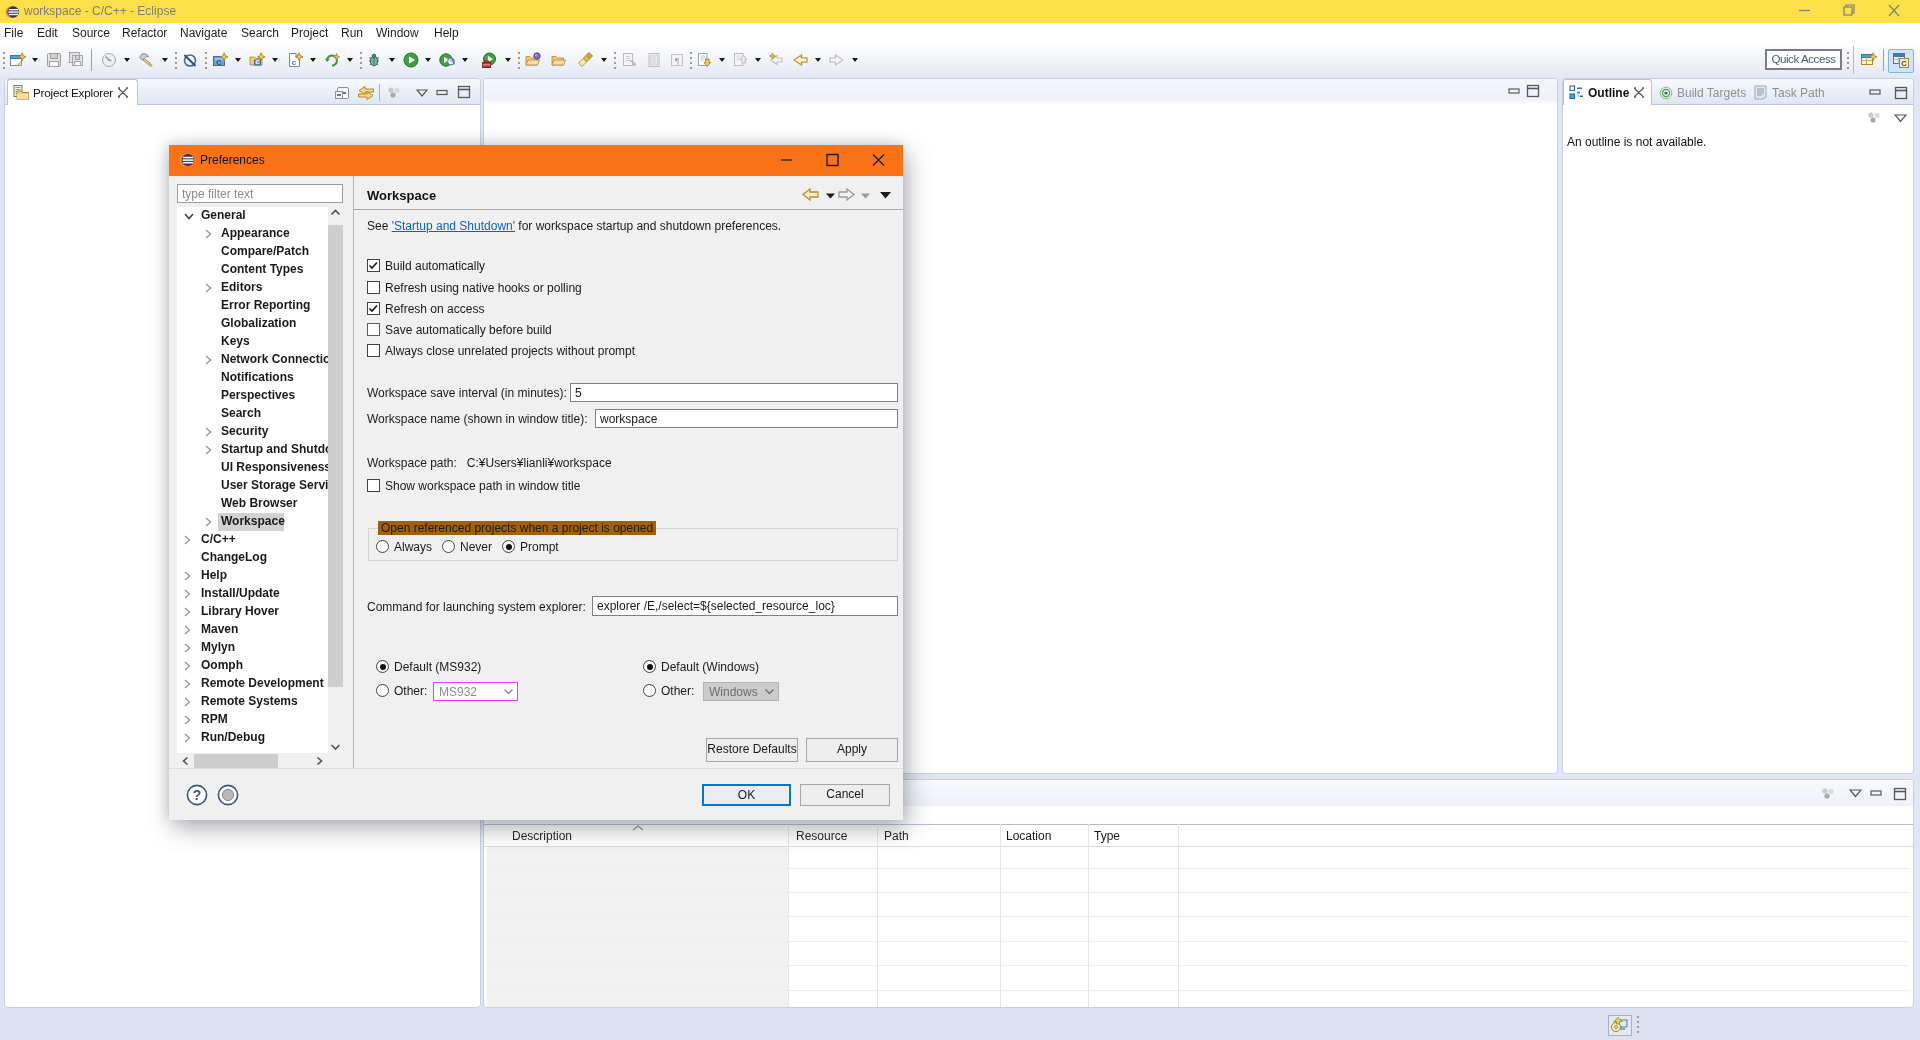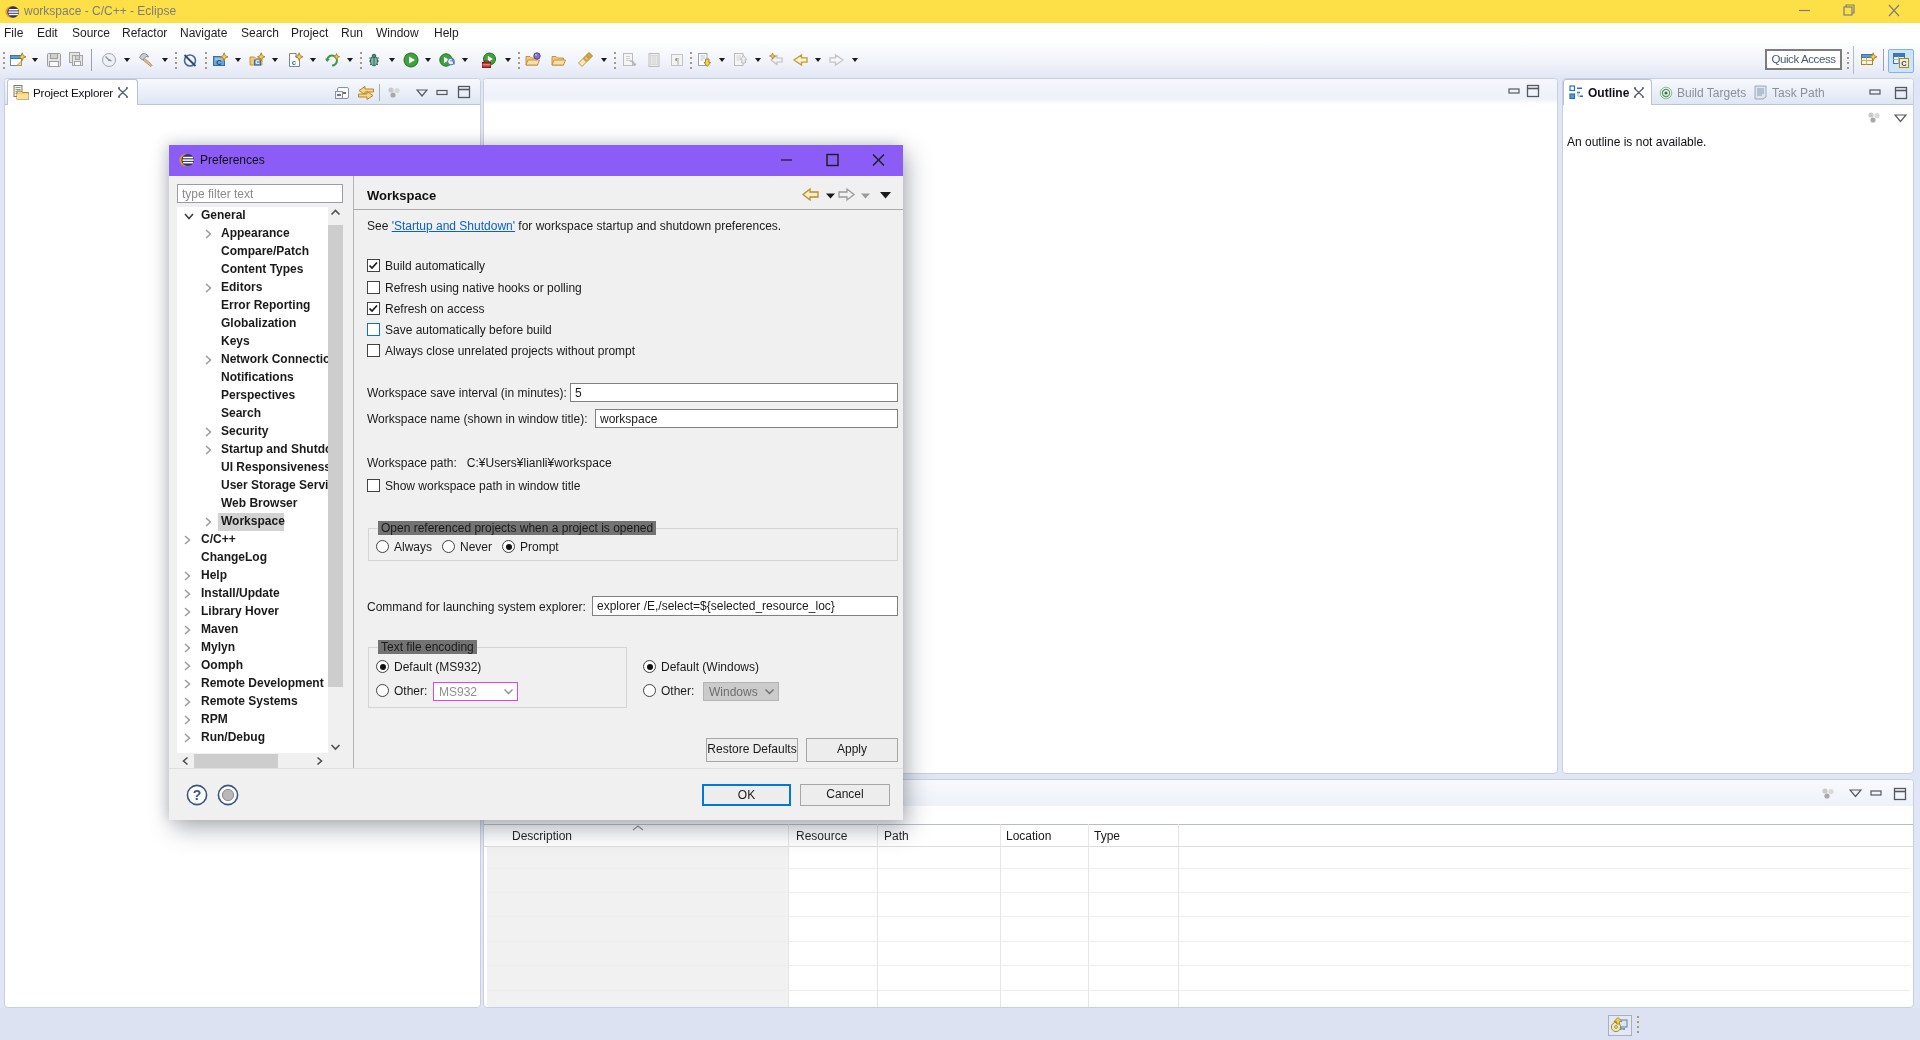--- a/index.html
+++ b/index.html
@@ -20,29 +20,29 @@
 
 
 .panel { position:absolute; background:#ffffff; border:1px solid #c9cfdf; border-radius:4px; }
 .tabbar { position:absolute; left:0; top:0; right:0; height:26px; background:linear-gradient(#f7f9fd,#dfe6f3); border-bottom:1px solid #bcc5d8; border-radius:3px 3px 0 0; }
 .tab-active { position:absolute; background:#ffffff; border:1px solid #bac3d4; border-bottom:none; border-radius:3px 3px 0 0; top:0; height:26px; }
 .tab-label { font-size:12px; color:#10101a; }
 .tab-inactive { color:#8a8f99; }
 
 
 #dialog { left:169px; top:145px; width:734px; height:675px; background:#f0f0f0; box-shadow:5px 9px 22px rgba(85,90,105,0.45), -3px -2px 12px rgba(85,90,105,0.22); }
-#dlg-titlebar { left:0; top:0; width:734px; height:31px; background:#8b5cf6; }
+#dlg-titlebar { left:0; top:0; width:734px; height:31px; background:#f97316; }
 #dlg-title { left:31px; top:8px; color:#111111; font-size:12px; }
 .dlg-sep-v { position:absolute; background:#b4b4b4; }
 
 .tnode { position:absolute; white-space:nowrap; font-size:12px; color:#1a1a1a;font-weight:bold; }
 #filterbox { left:8px; top:39px; width:166px; height:19px; background:#fff; border:1px solid #999da6; }
 .fld { position:absolute; background:#fff; border:1px solid #808080; font-size:12px; padding:2px 4px 0 4px; color:#1a1a1a; }
 .grp { position:absolute; border:1px solid #d4d4d4; }
-.grp-title { position:absolute; top:-8px; left:9px; background:#737373; padding:0 3px; font-size:12px; color:#1a1a1a; }
+.grp-title { position:absolute; top:-8px; left:9px; background:#a16207; padding:0 3px; font-size:12px; color:#1a1a1a; }
 .cb { position:absolute; width:13px; height:13px; background:#fff; border:1px solid #424242; }
 .radio { position:absolute; width:13px; height:13px; background:#fff; border:1px solid #424242; border-radius:50%; }
 .radio.sel::after { content:""; position:absolute; left:2.5px; top:2.5px; width:6px; height:6px; border-radius:50%; background:#101010; }
 .lbl { position:absolute; font-size:12px; color:#1a1a1a; white-space:nowrap; }
 .btn { position:absolute; background:#ededed; border:1px solid #a6a6a6; font-size:12px; color:#1a1a1a; text-align:center; }
 .scroll { position:absolute; background:#f0f0f0; }
 
 
 .th-cell { position:absolute; top:5px; font-size:12px; color:#1a1a1a; }
 .vline { position:absolute; width:1px; background:#e5e5e5; }
@@ -572,23 +572,20 @@
   <div class="radio" style="left:207px;top:395px"></div>
   <div class="lbl" style="left:225px;top:395px">Always</div>
   <div class="radio" style="left:273px;top:395px"></div>
   <div class="lbl" style="left:291px;top:395px">Never</div>
   <div class="radio sel" style="left:333px;top:395px"></div>
   <div class="lbl" style="left:351px;top:395px">Prompt</div>
 
   <div class="lbl" style="left:198px;top:455px">Command for launching system explorer:</div>
   <div class="fld" style="left:423px;top:451px;width:306px;height:20px">explorer /E,/select=${selected_resource_loc}</div>
 
-  <div class="grp" style="left:199px;top:502px;width:259px;height:61px">
-    <div class="grp-title">Text file encoding</div>
-  </div>
   <div class="radio sel" style="left:207px;top:515px"></div>
   <div class="lbl" style="left:225px;top:515px">Default (MS932)</div>
   <div class="radio" style="left:207px;top:539px"></div>
   <div class="lbl" style="left:225px;top:539px">Other:</div>
   <div class="abs" style="left:264px;top:537px;width:85px;height:19px;background:#fff;border:1px solid #d946ef">
     <span style="position:absolute;left:5px;top:2px;color:#8f8f8f;font-size:12px">MS932</span>
     <svg style="position:absolute;right:4px;top:6px" width="9" height="6">
         <path d="M0.5 0.5 L4.5 4.5 L8.5 0.5" fill="none" stroke="#8f8f8f" stroke-width="1.4"></path>
       </svg>
   </div>

